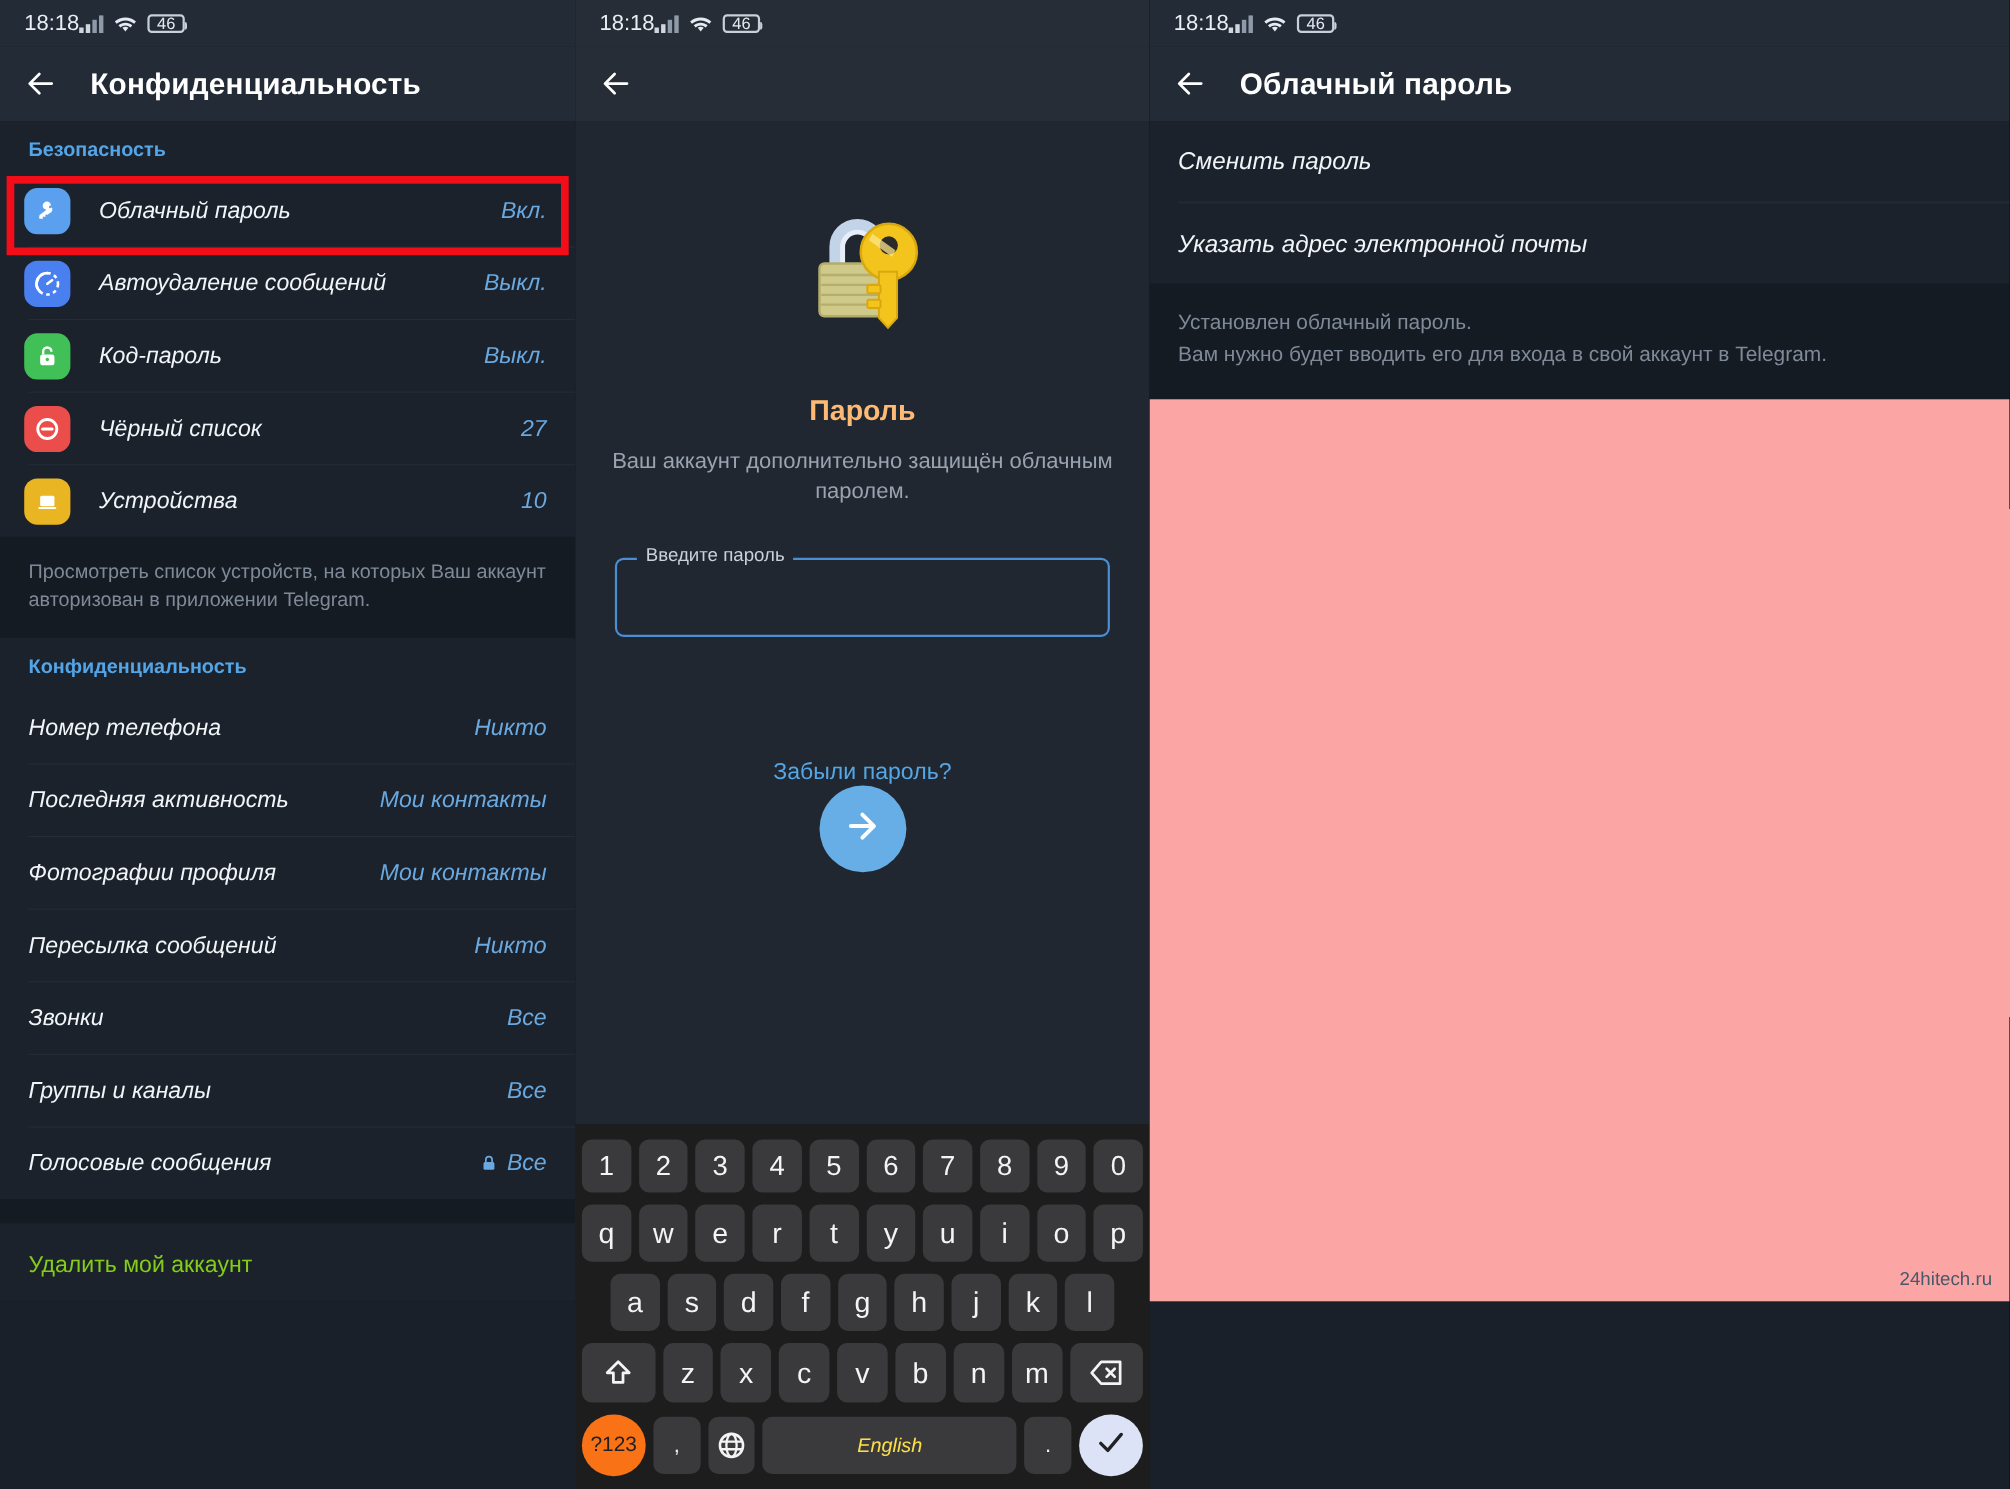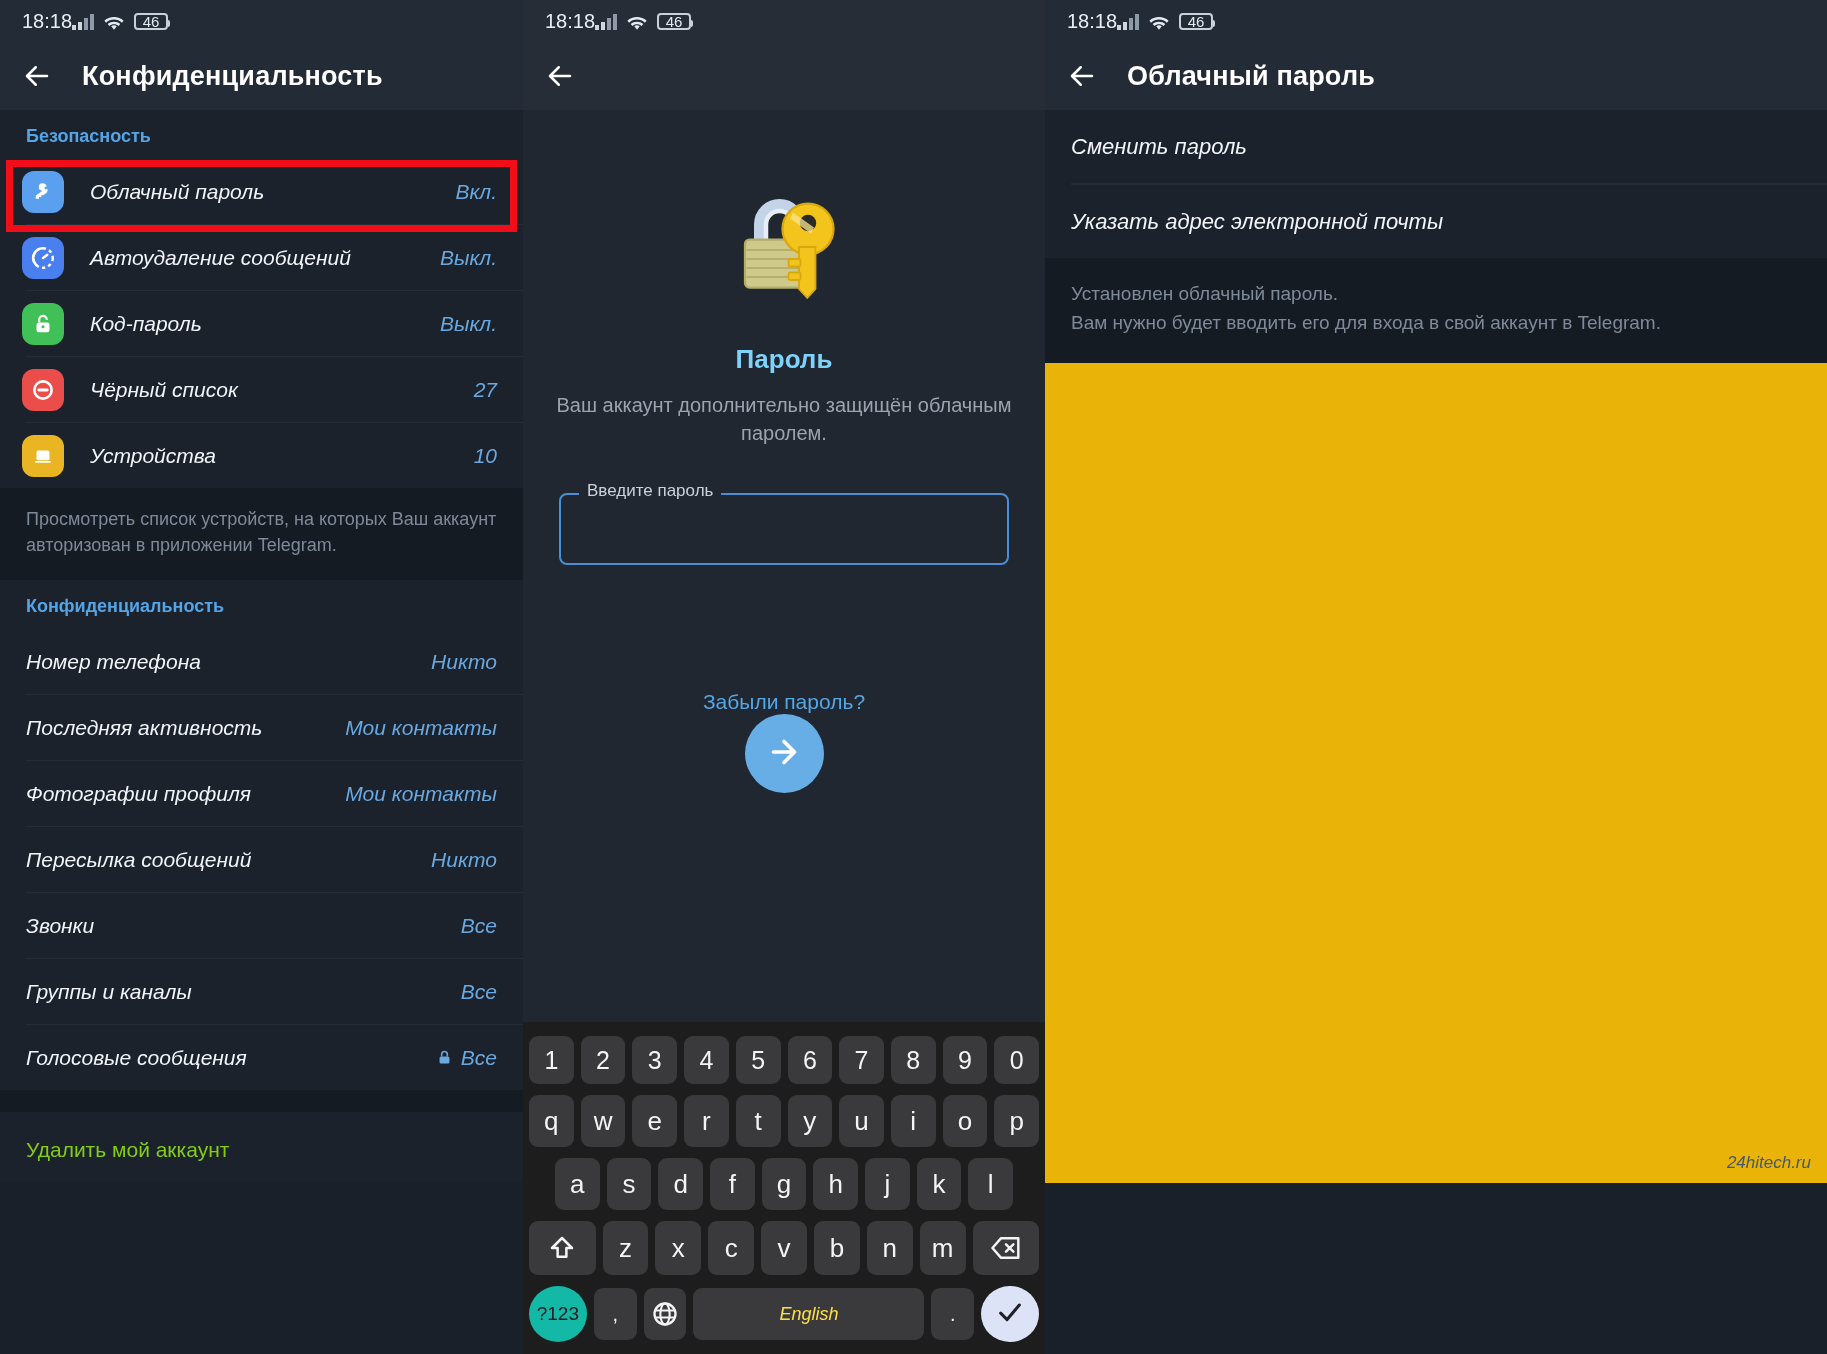--- a/index.html
+++ b/index.html
@@ -79,22 +79,22 @@
   }
   .highlight-box {
     position: absolute; border: 7px solid #f20d18; box-sizing: border-box;
     pointer-events: none;
   }
   .hl-cloud { left: 6px; top: 160px; width: 511px; height: 72px; }
   .delete-link { color: #84cc16; font-size: 21px; padding: 26px 26px 20px 26px; }
   .emoji-lock { text-align: center; margin-top: 65px; font-size: 0; }
   .emoji-lock svg { width: 150px; height: 150px; }
   .p2-title {
-    text-align: center; color: #7dd3fc; font-size: 26px; font-weight: 700;
-    margin-top: 19px;
+    text-align: center; color: #fdba74; font-size: 26px; font-weight: 700;
+    margin-top: 33px;
   }
   .p2-sub {
     text-align: center; color: #9aa4b1; font-size: 20px; line-height: 1.4;
     margin: 16px auto 0; width: 460px;
   }
   .field-wrap { margin: 46px 36px 0 36px; position: relative; }
   .field-box {
     height: 72px; border: 2px solid #4a8fd4; border-radius: 8px;
   }
   .field-legend {
@@ -123,33 +123,33 @@
   .key {
     background: #3a3a3c; border-radius: 9px; height: 52px;
     display: flex; align-items: center; justify-content: center;
     color: #f4f4f4; font-size: 26px; flex: 1 1 0; min-width: 0;
   }
   .key.num { height: 48px; font-size: 25px; }
   .key.wide { flex: 1.45 1 0; background: #3a3a3c; }
   .key.space { flex: 4.2 1 0; font-size: 18px; color: #fde047; font-style: italic; }
   .key.small { flex: .78 1 0; font-size: 20px; }
   .key.round {
-    border-radius: 50%; background: #14b8a6; color: #202124;
+    border-radius: 50%; background: #f97316; color: #202124;
     flex: 1.05 1 0; font-size: 19px; height: 56px; max-width: 76px;
   }
   .key.enter { background: #dde3f7; }
   .krow4 .key { height: 54px; }
   .krow5 { align-items: center; }
 
   
   .p3 .list-block { background: #1b222c; }
   .p3 .row { min-height: 73px; font-size: 22px; }
   .p3 .rlabel { font-size: 22px; }
   .p3 .hint { font-size: 19px; line-height: 1.5; padding: 22px 26px 26px 26px; }
-  .p3-filler { background: #eab308; height: 820px; position: relative; font-style: italic; }
+  .p3-filler { background: #fca5a5; height: 820px; position: relative; }
   .watermark {
     position: absolute; right: 16px; bottom: 10px;
     color: #46586b; font-size: 17px;
   }
 </style>
 </head>
 <body>
 
 <div class="screens">
 

